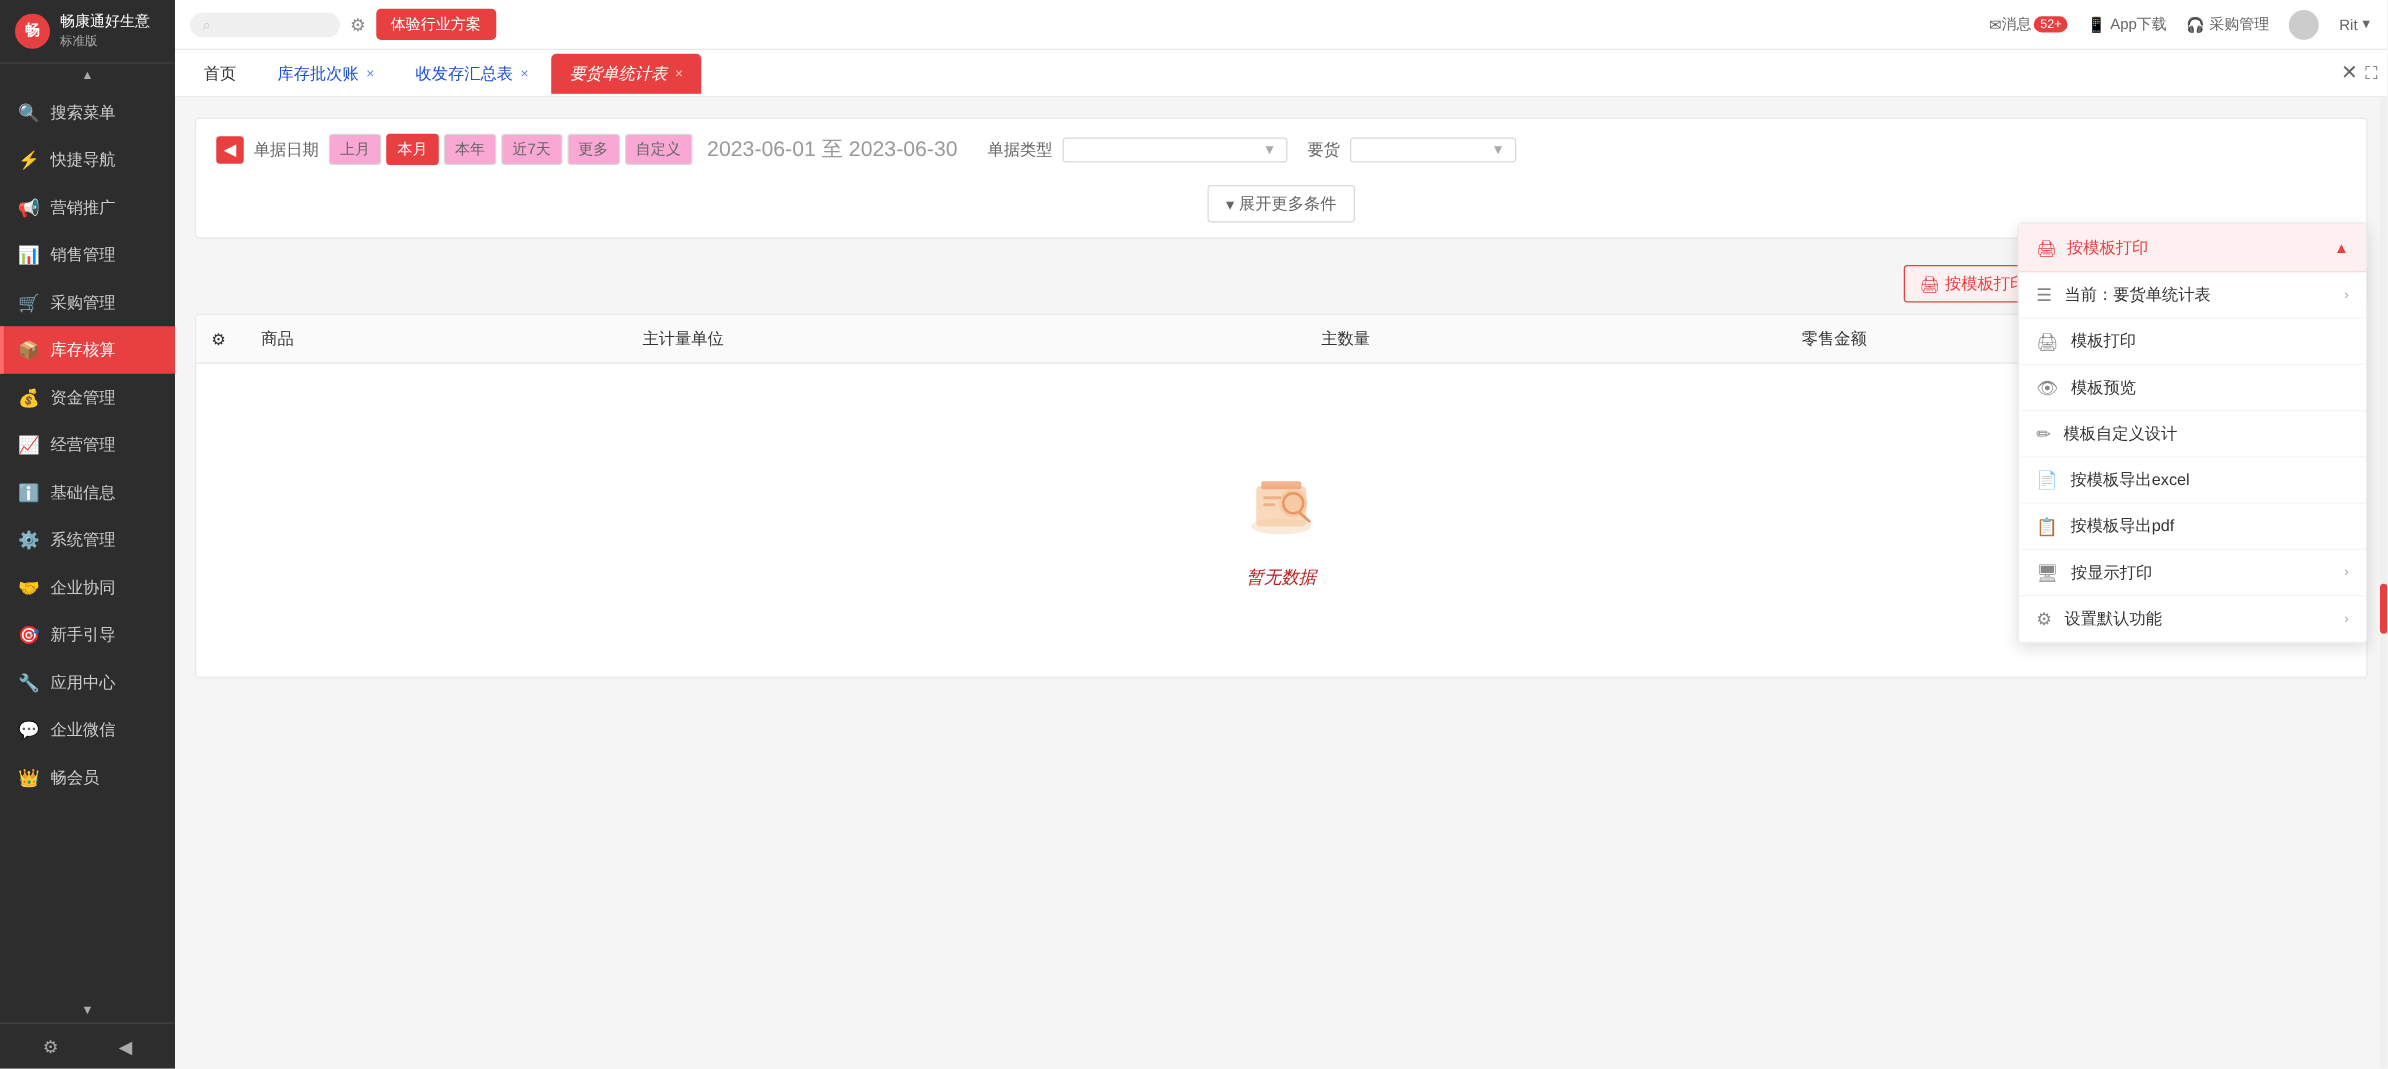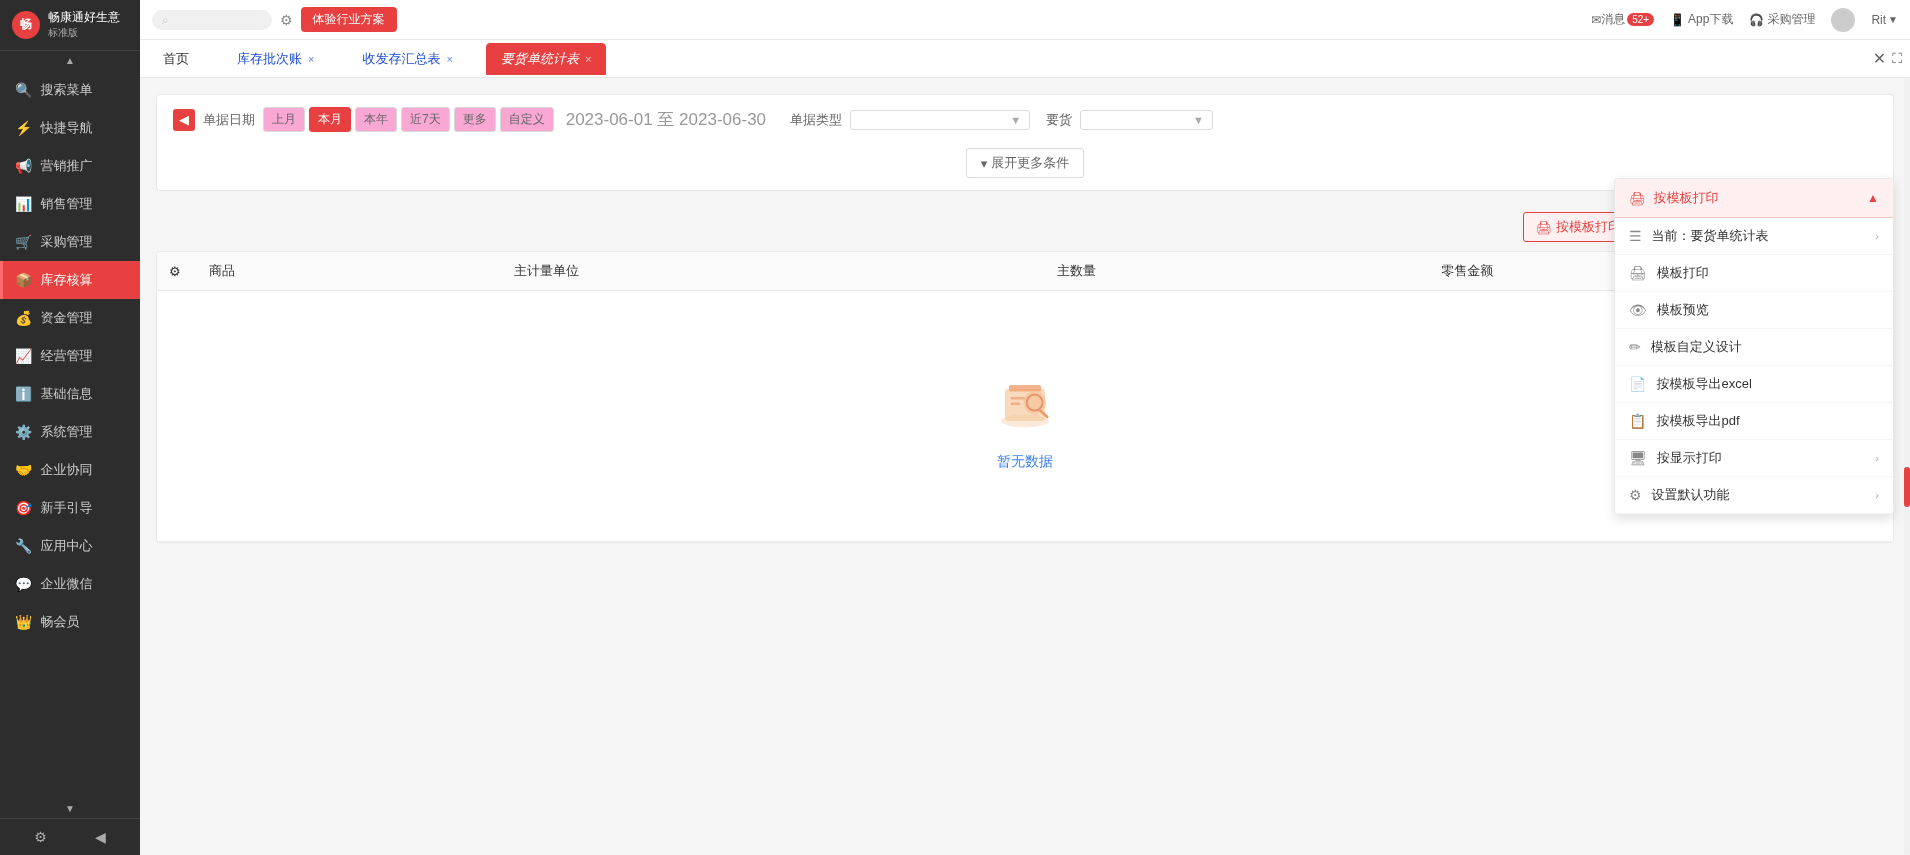--- a/index.html
+++ b/index.html
@@ -93,21 +93,21 @@
     .top-right-item { display: flex; align-items: center; cursor: pointer; }
     .avatar { width: 24px; height: 24px; background: #ccc; border-radius: 50%; }
 
     
     .tab-bar {
       height: 38px;
       background: #fff;
       display: flex; align-items: center;
       padding: 0 8px;
       border-bottom: 1px solid #e8e8e8;
-      gap: 18px;
+      gap: 3px;
       position: relative;
     }
     .tab {
       display: flex; align-items: center;
       padding: 6px 14px;
       font-size: 13px; color: #1d4ed8;
       cursor: pointer; border-radius: 4px 4px 0 0;
       border: 1px solid transparent;
       white-space: nowrap;
     }
@@ -205,21 +205,21 @@
 
     
     .empty-state {
       display: flex; flex-direction: column; align-items: center; justify-content: center;
       padding: 60px 0;
     }
     .empty-icon {
       width: 80px; height: 80px;
       margin-bottom: 12px;
     }
-    .empty-text { color: #3b82f6; font-size: 14px; }
+    .empty-text { color: #b91c1c; font-size: 14px; font-style: italic; }
 
     
     .dropdown-panel {
       position: absolute;
       top: 100px;
       right: 16px;
       width: 280px;
       background: #fff;
       border: 1px solid #e8e8e8;
       border-radius: 4px;

